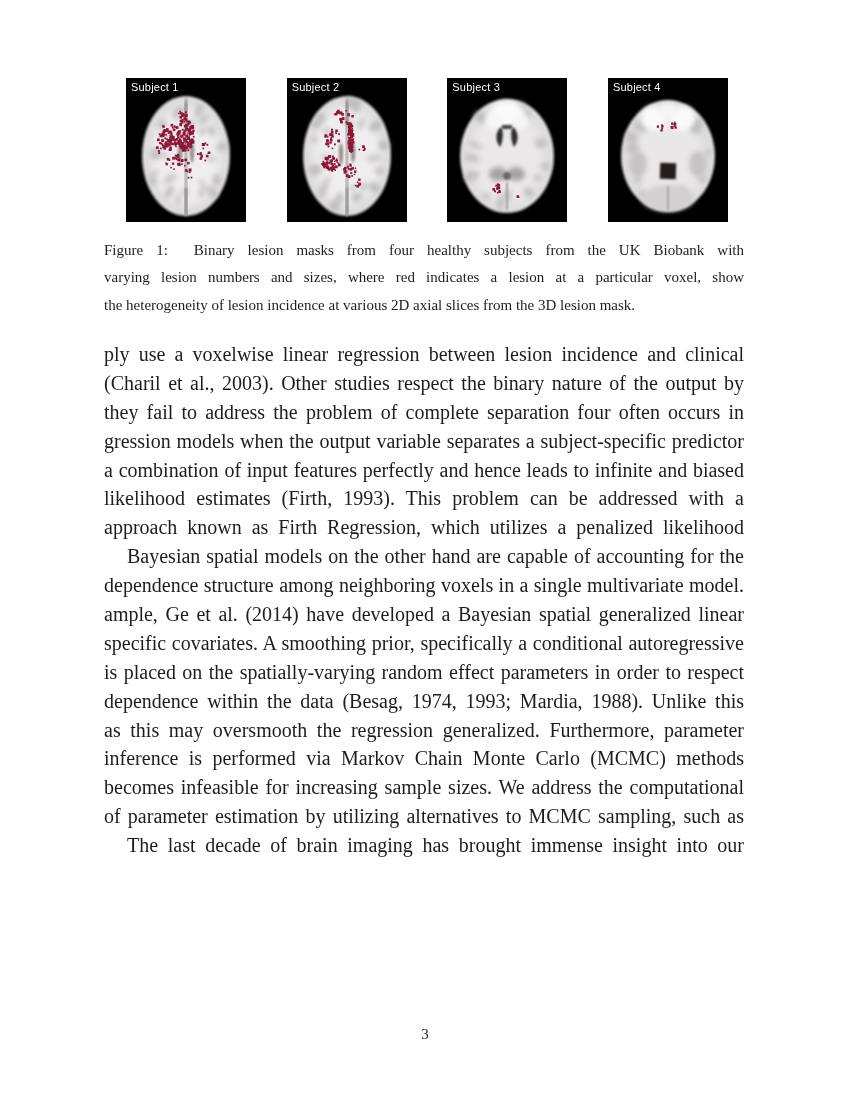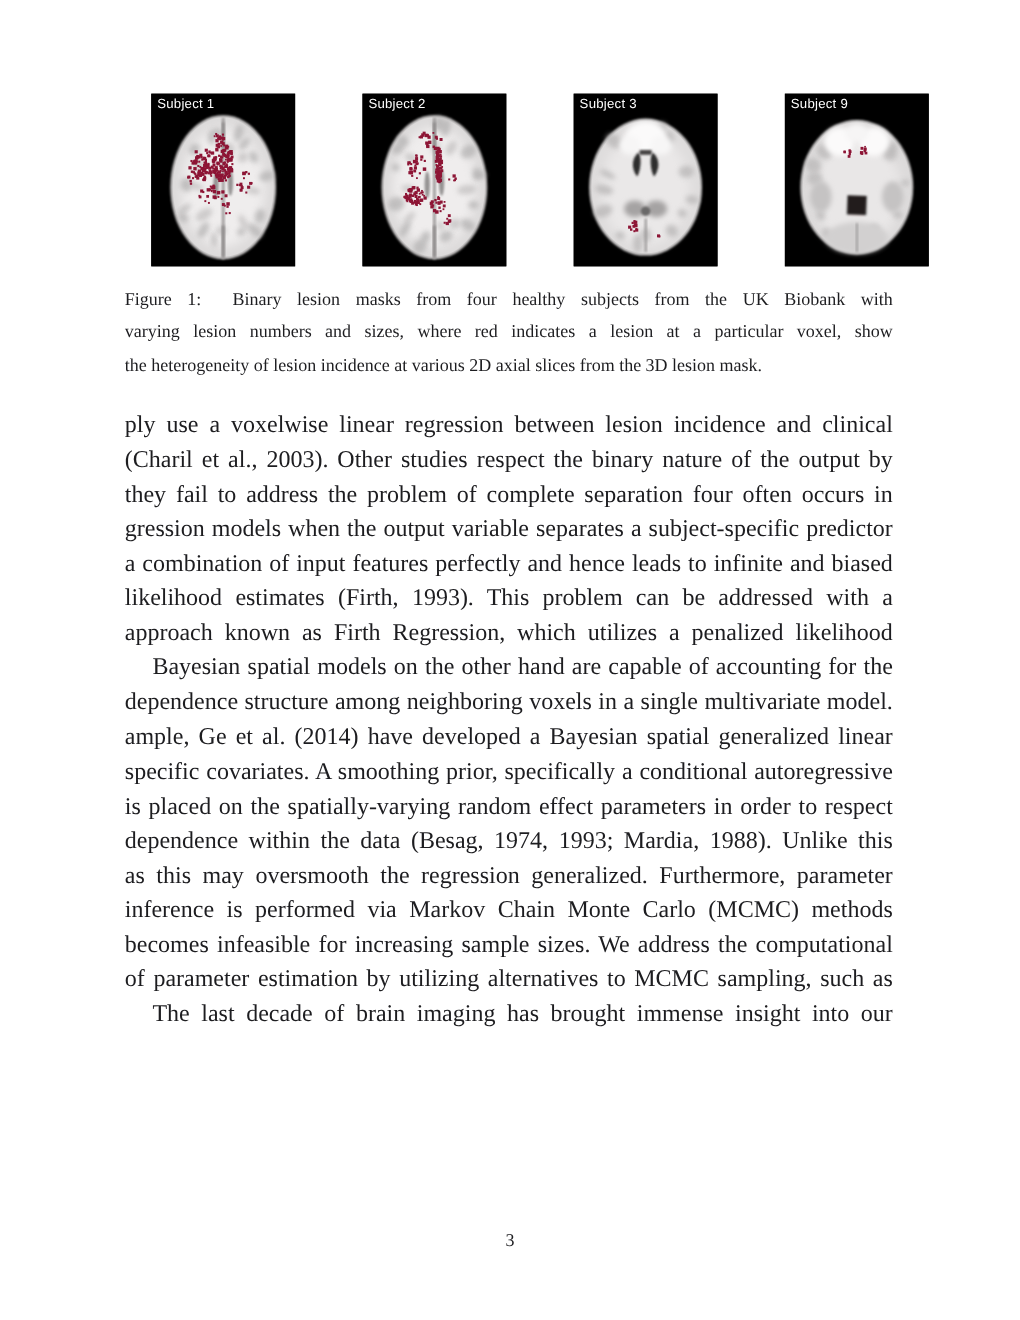--- a/index.html
+++ b/index.html
@@ -2,21 +2,21 @@
 <html><head>
 <meta charset="utf-8">
 <style>
   html,body{margin:0;padding:0;background:#ffffff;}
   .page{
     position:relative;width:850px;height:1100px;background:#ffffff;
     font-family:"Liberation Serif","DejaVu Serif",serif;color:#1d1d20;
     overflow:hidden;
   }
   .figure-row{
-    position:absolute;left:126px;top:78px;width:648px;height:144px;
+    position:absolute;left:126px;top:78px;width:602px;height:144px;
     display:flex;justify-content:space-between;
   }
   .panel{
     position:relative;width:120px;height:144px;background:#000;
   }
   .panel svg{position:absolute;left:0;top:0;}
   .subject-label{
     position:absolute;left:5px;top:3px;z-index:2;
     font-family:"Liberation Sans","DejaVu Sans",sans-serif;
     font-size:11px;color:#ffffff;letter-spacing:.2px;
@@ -744,21 +744,21 @@
           <rect x="48.9" y="47.8" width="2.0" height="2.0" fill="#8d1535"></rect>
           <rect x="53.2" y="49.4" width="1.9" height="1.9" fill="#8d1535"></rect>
           <rect x="66.5" y="48.4" width="2.3" height="2.3" fill="#8d1535"></rect>
           <rect x="63.6" y="49.4" width="1.7" height="1.7" fill="#8d1535"></rect>
           <rect x="63.1" y="44.4" width="2.4" height="2.4" fill="#8d1535"></rect>
           <rect x="62.6" y="47.9" width="2.8" height="2.8" fill="#8d1535"></rect>
           <rect x="65.7" y="46.9" width="2.0" height="2.0" fill="#8d1535"></rect>
           <rect x="65.7" y="45.0" width="2.6" height="2.6" fill="#8d1535"></rect>
           <rect x="66.2" y="43.6" width="1.4" height="1.4" fill="#8d1535"></rect>
         </svg>
-        <span class="subject-label">Subject 9</span>
+        <span class="subject-label">Subject 4</span>
       </div>
     </div>
   <div class="caption" id="caption">
       <div class="tline">Figure 1:&nbsp; Binary lesion masks from four healthy subjects from the UK Biobank with</div>
       <div class="tline">varying lesion numbers and sizes, where red indicates a lesion at a particular voxel, show</div>
       <div class="tline lastline">the heterogeneity of lesion incidence at various 2D axial slices from the 3D lesion mask.</div>
     </div>
   <div class="bodytext" id="bodytext">
       <div class="tline">ply use a voxelwise linear regression between lesion incidence and clinical disability scores</div>
       <div class="tline">(Charil et al., 2003). Other studies respect the binary nature of the output by modeling a</div>

